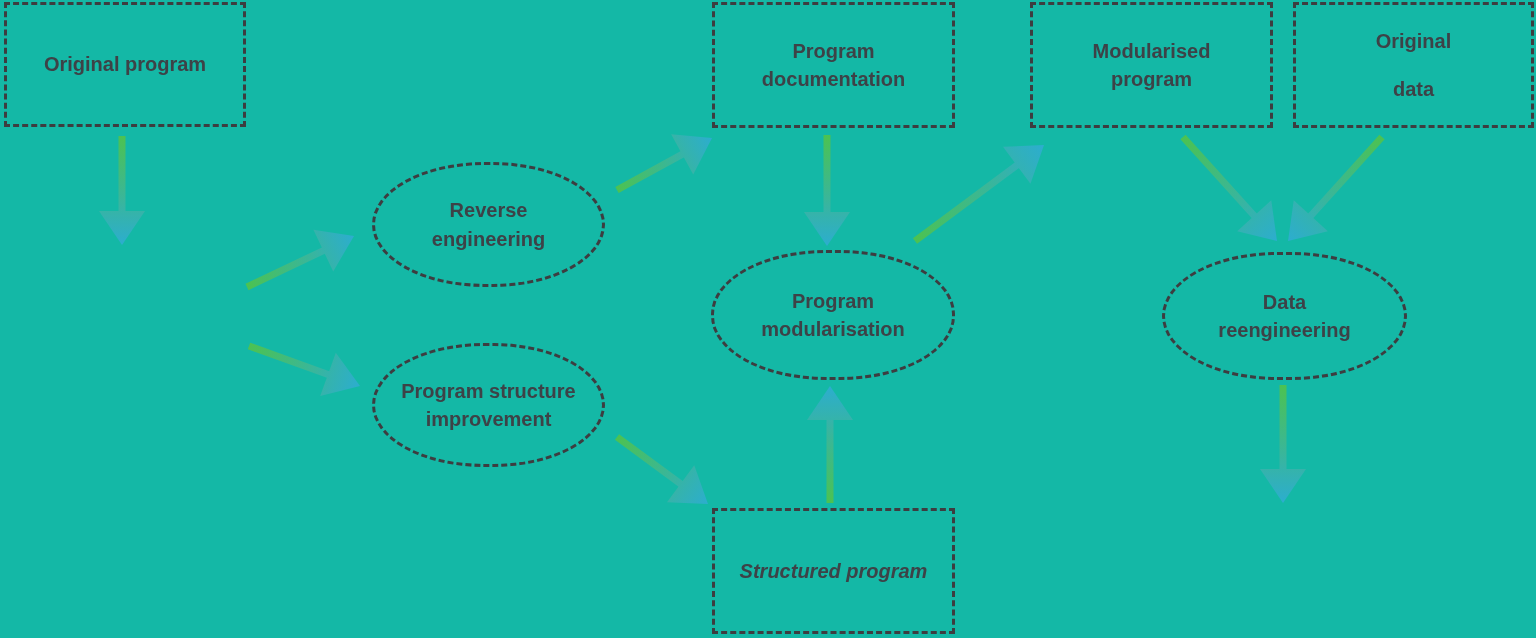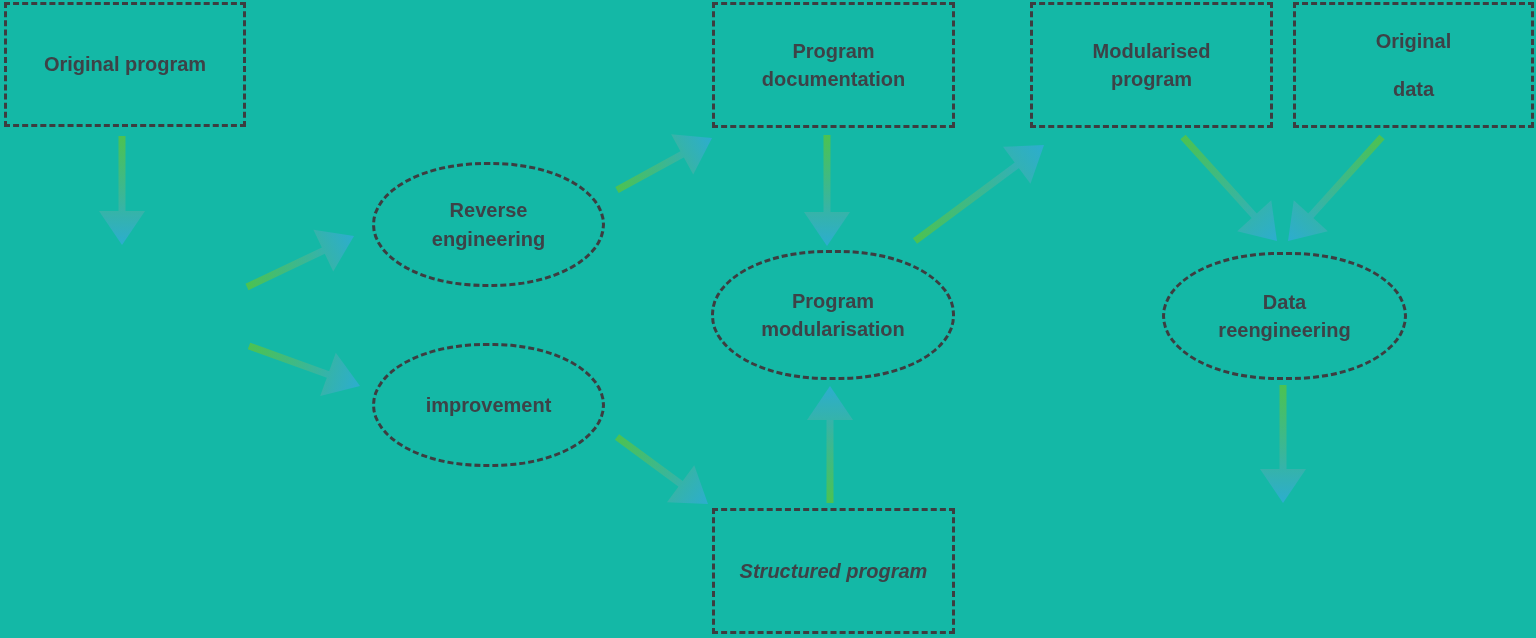--- a/index.html
+++ b/index.html
@@ -132,20 +132,21 @@
   </div>
 
 
 
   <div class="node stadium" id="n-reverse-engineering">
     <span class="ln">Reverse</span>
     <span class="ln">engineering</span>
   </div>
 
   <div class="node stadium" id="n-program-structure-improvement">
+    <span class="ln">Program structure</span>
     <span class="ln">improvement</span>
   </div>
 
   <div class="node stadium" id="n-program-modularisation">
     <span class="ln">Program</span>
     <span class="ln">modularisation</span>
   </div>
 
   <div class="node stadium" id="n-data-reengineering">
     <span class="ln">Data</span>

